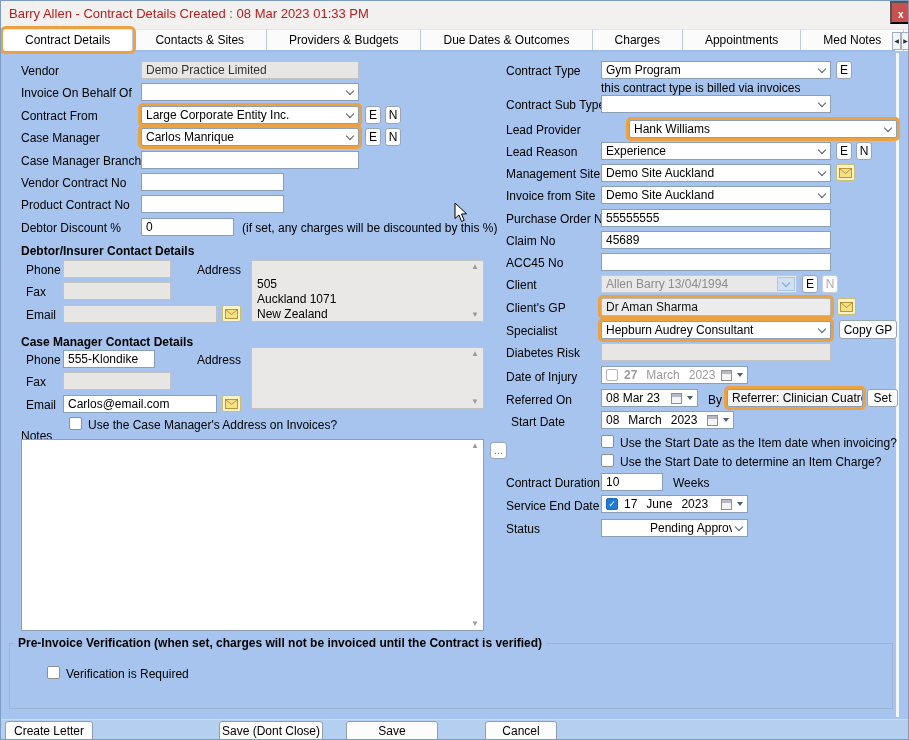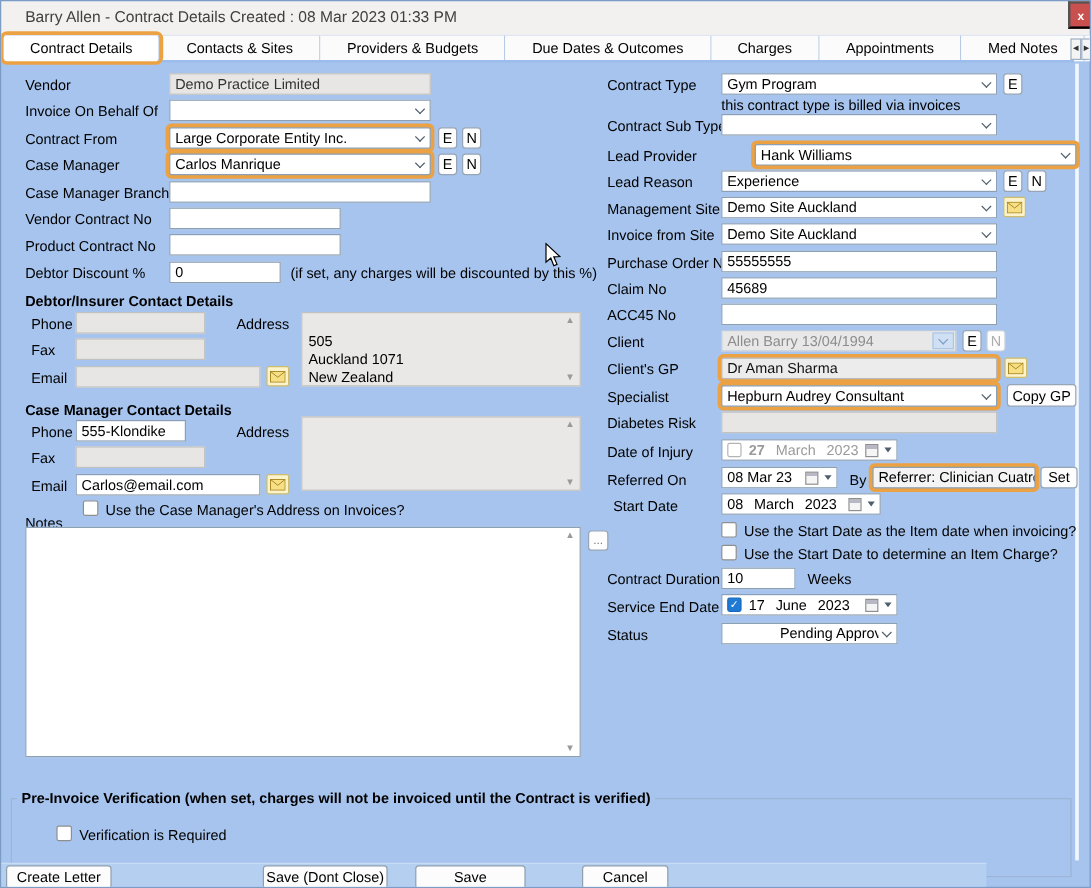--- a/index.html
+++ b/index.html
@@ -6,21 +6,21 @@
   html,body { margin:0; padding:0; }
   body {
     width:909px; height:740px; position:relative; overflow:hidden;
     font-family:"Liberation Sans", sans-serif; font-size:12px; color:#000;
     background:#a6c4ee; border:1px solid #7d9cc4;
   }
   .abs { position:absolute; }
 
   
   .header { position:absolute; left:0; top:0; width:909px; height:50px; background:#f2f1f0; }
-  .titlebar-text { position:absolute; left:20px; top:5px; font-size:13px; color:#404040; white-space:nowrap; }
+  .titlebar-text { position:absolute; left:8px; top:5px; font-size:13px; color:#b91c1c; white-space:nowrap; }
   .close-btn { position:absolute; left:889px; top:0; width:20px; height:23px; background:#c9504e;
     color:#fff; font-size:10px; font-weight:bold; text-align:center; line-height:22px; cursor:default; }
   .tabstrip { position:absolute; left:2px; top:28px; height:22px; display:flex; align-items:flex-end; }
   .tab { height:22px; line-height:21px; padding:0 22px; background:#fbfbfb; white-space:nowrap;
     border-right:1px solid #b9cbe6; border-top:1px solid #dfe6f2; color:#000; }
   .tab.sel { background:#fff; box-shadow:0 0 0 3px #eca243; border-radius:3px; position:relative; z-index:4; }
   .tabstrip-underline { position:absolute; left:0; top:49px; width:894px; height:2px; background:#9cbcec; }
   .tab-arrows { position:absolute; left:891px; top:31px; display:flex; }
   .tab-arrow { width:9px; height:18px; background:#f4f4f4; border:1px solid #9fb0c4; font-size:6px;
     line-height:16px; text-align:center; color:#333; padding:0; }
@@ -65,21 +65,21 @@
     margin-right:6px; flex:none; font-size:9px; line-height:11px; text-align:center; color:#fff; }
   .dcb.on { background:#1f7ad4; border-color:#1669bd; }
   .cal { width:11px; height:11px; border:1px solid #8f8f8f; background:linear-gradient(#b7b7c6 0 3px,#f5f5f5 3px);
     margin-left:auto; flex:none; }
   .dar { width:0; height:0; border-top:4px solid #4f5e6c; border-left:3px solid transparent;
     border-right:3px solid transparent; margin-left:5px; flex:none; }
 
   .group { position:absolute; border:1px solid #9db4d2; }
   .gtitle { position:absolute; top:-8px; left:4px; background:#a6c4ee; padding:0 4px; font-weight:bold; white-space:nowrap; }
 
-  .footer { position:absolute; left:0; top:718px; width:821px; height:22px; background:#b5cff1; border-top:1px solid #c9dcf6; }
+  .footer { position:absolute; left:0; top:718px; width:909px; height:22px; background:#b5cff1; border-top:1px solid #c9dcf6; }
   .fbtn { position:absolute; top:1px; height:20px; background:#fcfcfc; border:1px solid #8f9fae;
     border-radius:3px; text-align:center; line-height:18px; font-family:inherit; font-size:12px; padding:0; }
 
   .vline { position:absolute; left:895px; top:52px; width:3px; height:664px; background:#f2f7fe; }
   svg { display:block; }
 </style>
 </head>
 <body>
 
 <div class="header">
@@ -325,21 +325,21 @@
   <span class="cal"></span>
   <span class="dar"></span>
 </div>
 
 <div class="lbl" style="left:505px; top:521px;">Status</div>
 <div class="combo" style="left:600px; top:518px; width:147px;padding-left:48px;">
   <span class="val">Pending Approval</span>
   <span class="chev"></span>
 </div>
 
-<div class="group" style="left:8px; top:664px; width:884px; height:66px;padding-left:40px;">
+<div class="group" style="left:8px; top:642px; width:884px; height:66px;padding-left:40px;">
   <div class="gtitle">Pre-Invoice Verification (when set, charges will not be invoiced until the Contract is verified)</div>
   <button class="cb" style="left:37px; top:22px;"></button>
   <div class="lbl" style="left:56px; top:23px;">Verification is Required</div>
 </div>
 
 <div class="footer">
   <button class="fbtn" style="left:4px; width:88px;">Create Letter</button>
   <button class="fbtn" style="left:218px; width:104px;">Save (Dont Close)</button>
   <button class="fbtn" style="left:345px; width:92px;">Save</button>
   <button class="fbtn" style="left:484px; width:72px;">Cancel</button>

